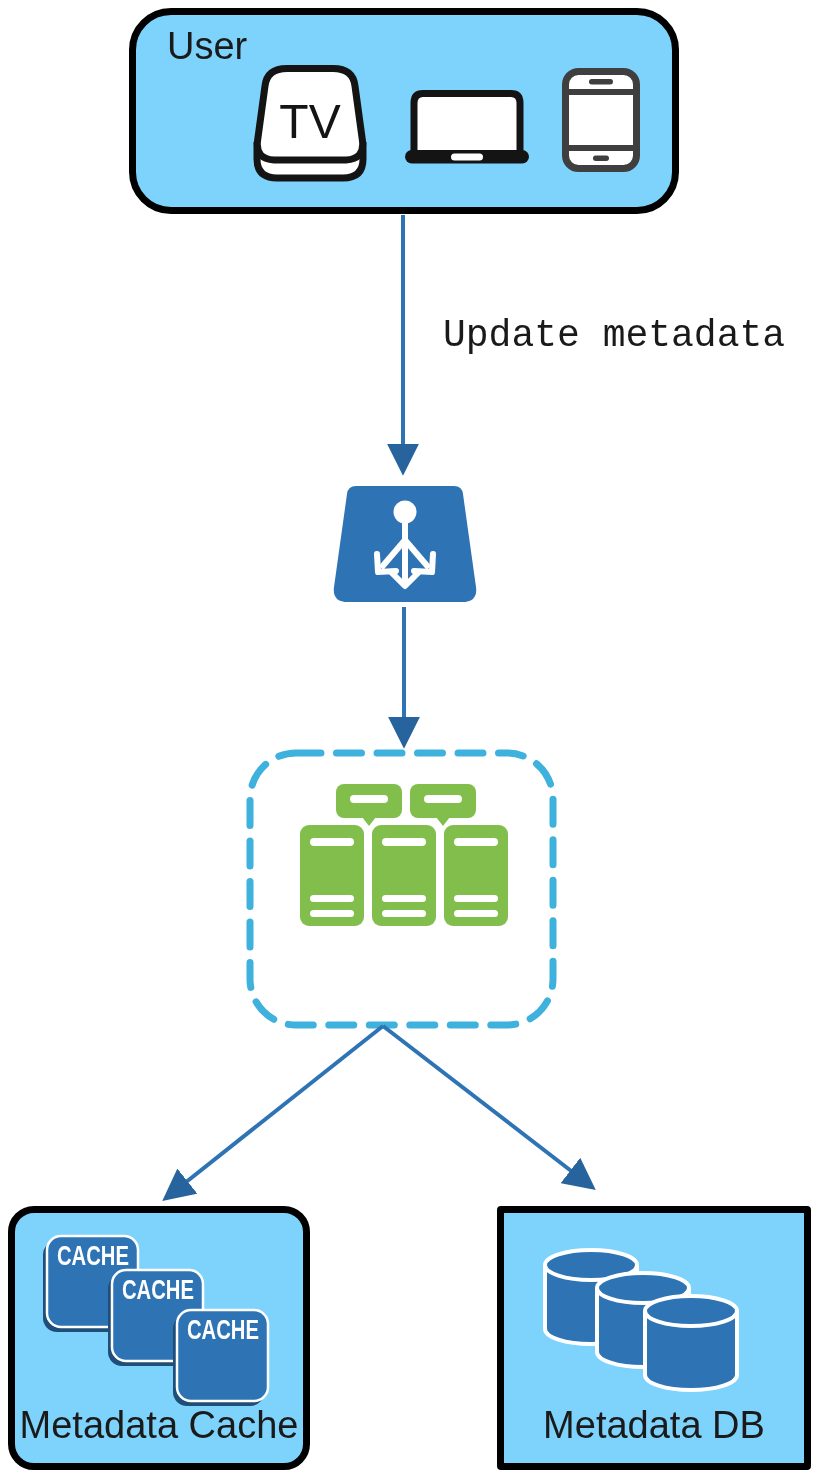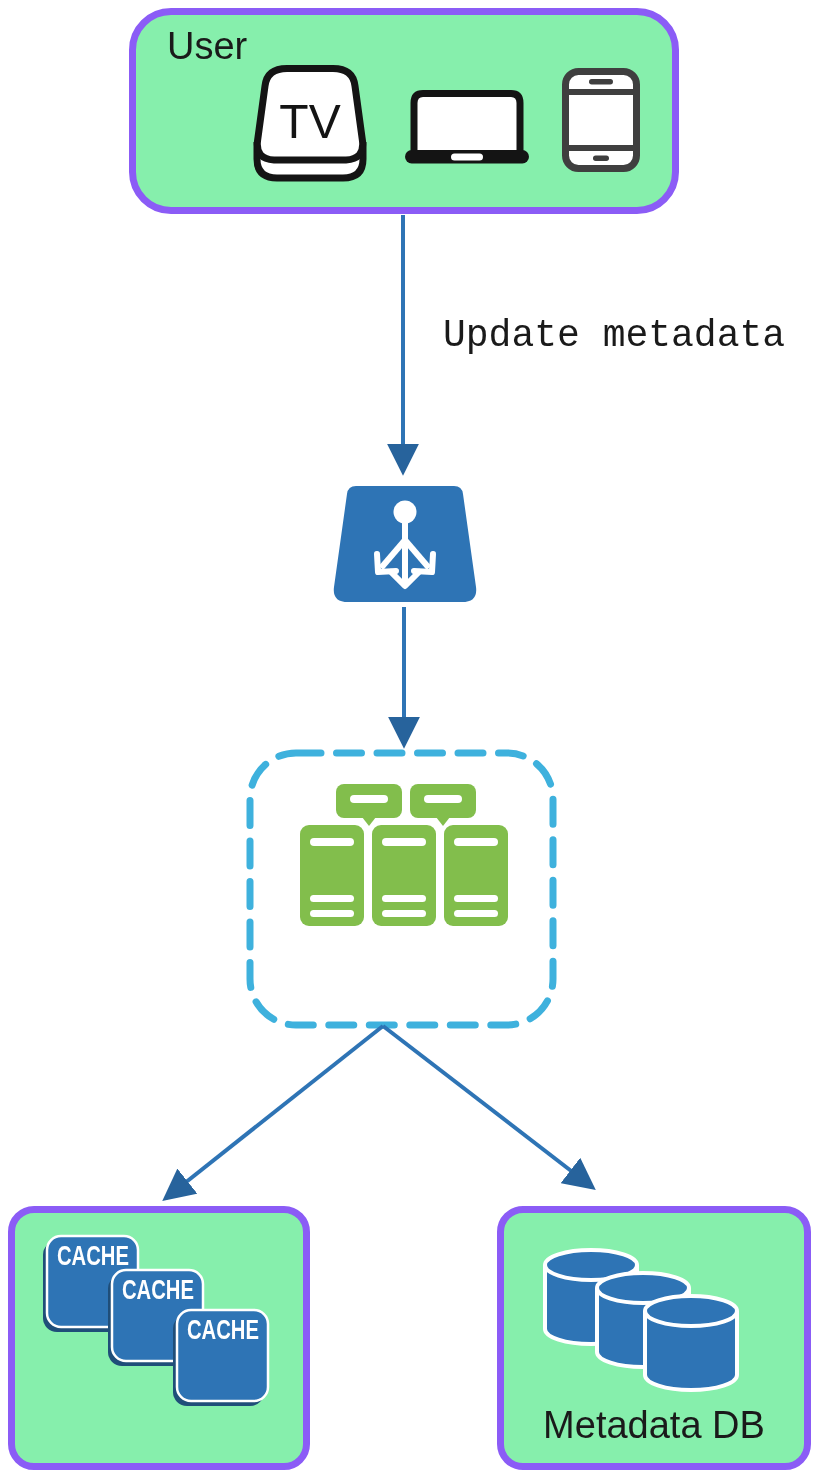--- a/index.html
+++ b/index.html
@@ -2,26 +2,26 @@
 <html><head>
 <meta charset="utf-8">
 <style>
   html,body{margin:0;padding:0;background:#ffffff;}
   .canvas{
     position:relative;width:816px;height:1476px;background:#ffffff;overflow:hidden;
     font-family:"Liberation Sans", sans-serif;color:#1a1a1a;
   }
   .abs{position:absolute;}
   .node-box{
-    position:absolute;box-sizing:border-box;background:#86efac;
-    border:7px solid #8b5cf6;
+    position:absolute;box-sizing:border-box;background:#7dd3fc;
+    border:7px solid #000000;
   }
   .user-box{left:129px;top:8px;width:550px;height:206px;border-radius:42px;}
   .cache-box{left:8px;top:1206px;width:302px;height:264px;border-radius:26px;}
-  .db-box{left:497px;top:1206px;width:314px;height:264px;border-radius:26px;}
+  .db-box{left:497px;top:1206px;width:314px;height:264px;border-radius:4px;}
   .node-title{
     position:absolute;font-size:38px;line-height:1.1;color:#1a1a1a;white-space:nowrap;
   }
   .user-title{left:31px;top:11px;}
   .box-caption{
     position:absolute;left:0;right:0;bottom:16px;text-align:center;
     font-size:38px;color:#1a1a1a;white-space:nowrap;
   }
   .edge-label{
     position:absolute;left:443px;top:314px;font-size:38px;color:#1a1a1a;white-space:nowrap;font-family:Liberation Mono, monospace;
@@ -125,20 +125,21 @@
         <rect x="73" y="46" width="91" height="91" rx="14" fill="#1f4e79"></rect>
         <rect x="77" y="41" width="91" height="91" rx="14" fill="#2e74b5" stroke="#ffffff" stroke-width="2.5"></rect>
         <text x="87" y="70" font-size="27" font-weight="bold" fill="#ffffff" textLength="72" lengthAdjust="spacingAndGlyphs" font-family="Liberation Sans, sans-serif">CACHE</text>
       </g>
       <g>
         <rect x="138" y="86" width="91" height="91" rx="14" fill="#1f4e79"></rect>
         <rect x="142" y="81" width="91" height="91" rx="14" fill="#2e74b5" stroke="#ffffff" stroke-width="2.5"></rect>
         <text x="152" y="110" font-size="27" font-weight="bold" fill="#ffffff" textLength="72" lengthAdjust="spacingAndGlyphs" font-family="Liberation Sans, sans-serif">CACHE</text>
       </g>
     </svg>
+    <div class="box-caption">Metadata Cache</div>
   </div>
 
   <div class="node-box db-box z1">
     <svg class="abs" style="left:31px;top:22px;" width="215" height="165" viewBox="0 0 215 165">
       <g transform="translate(10,14)">
         <path d="M0,16 A46,15 0 0 1 92,16 L92,80 A46,15 0 0 1 0,80 Z" fill="#2e74b5" stroke="#ffffff" stroke-width="4"></path>
         <path d="M0,16 A46,15 0 0 0 92,16" fill="none" stroke="#ffffff" stroke-width="4"></path>
       </g>
       <g transform="translate(62,37)">
         <path d="M0,16 A46,15 0 0 1 92,16 L92,80 A46,15 0 0 1 0,80 Z" fill="#2e74b5" stroke="#ffffff" stroke-width="4"></path>

